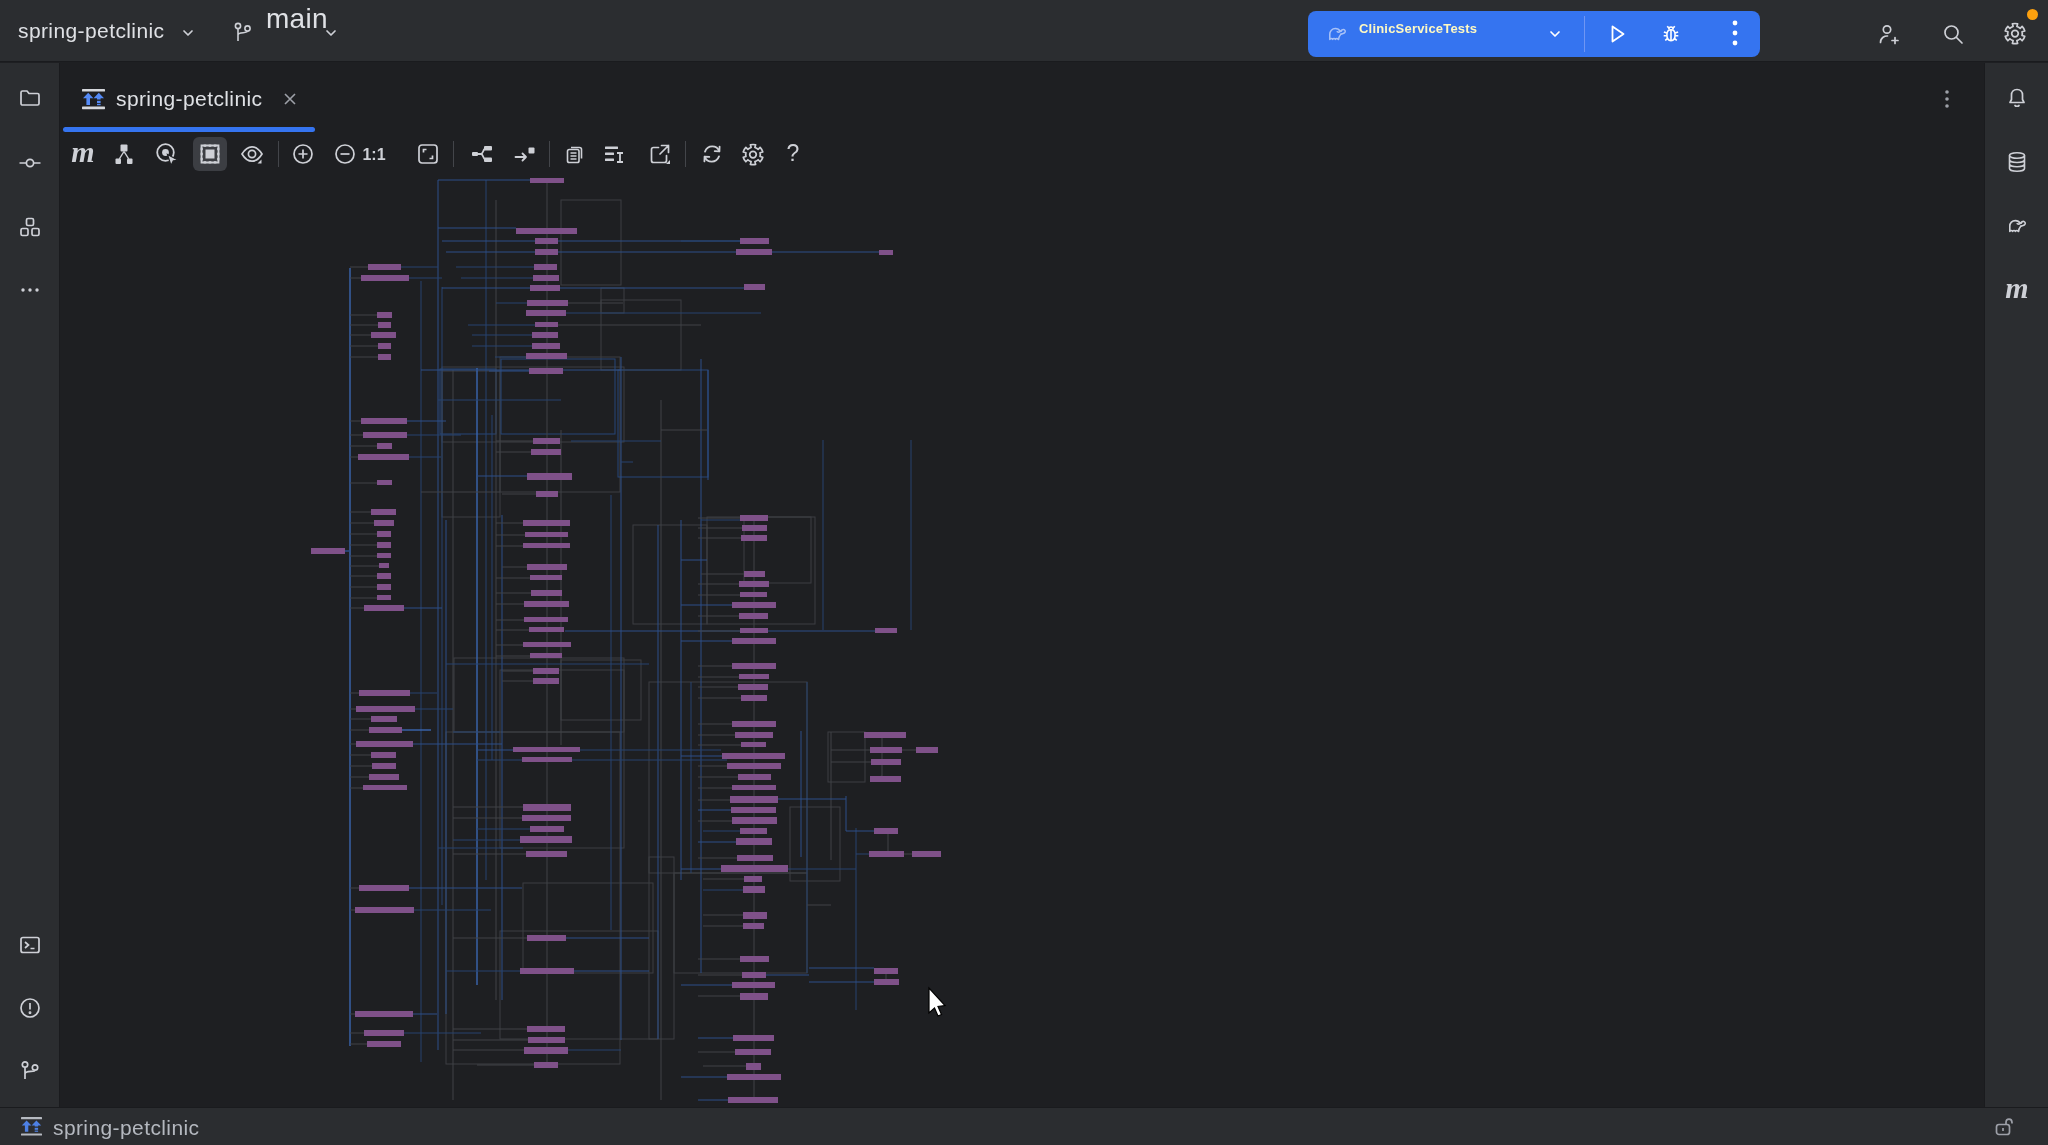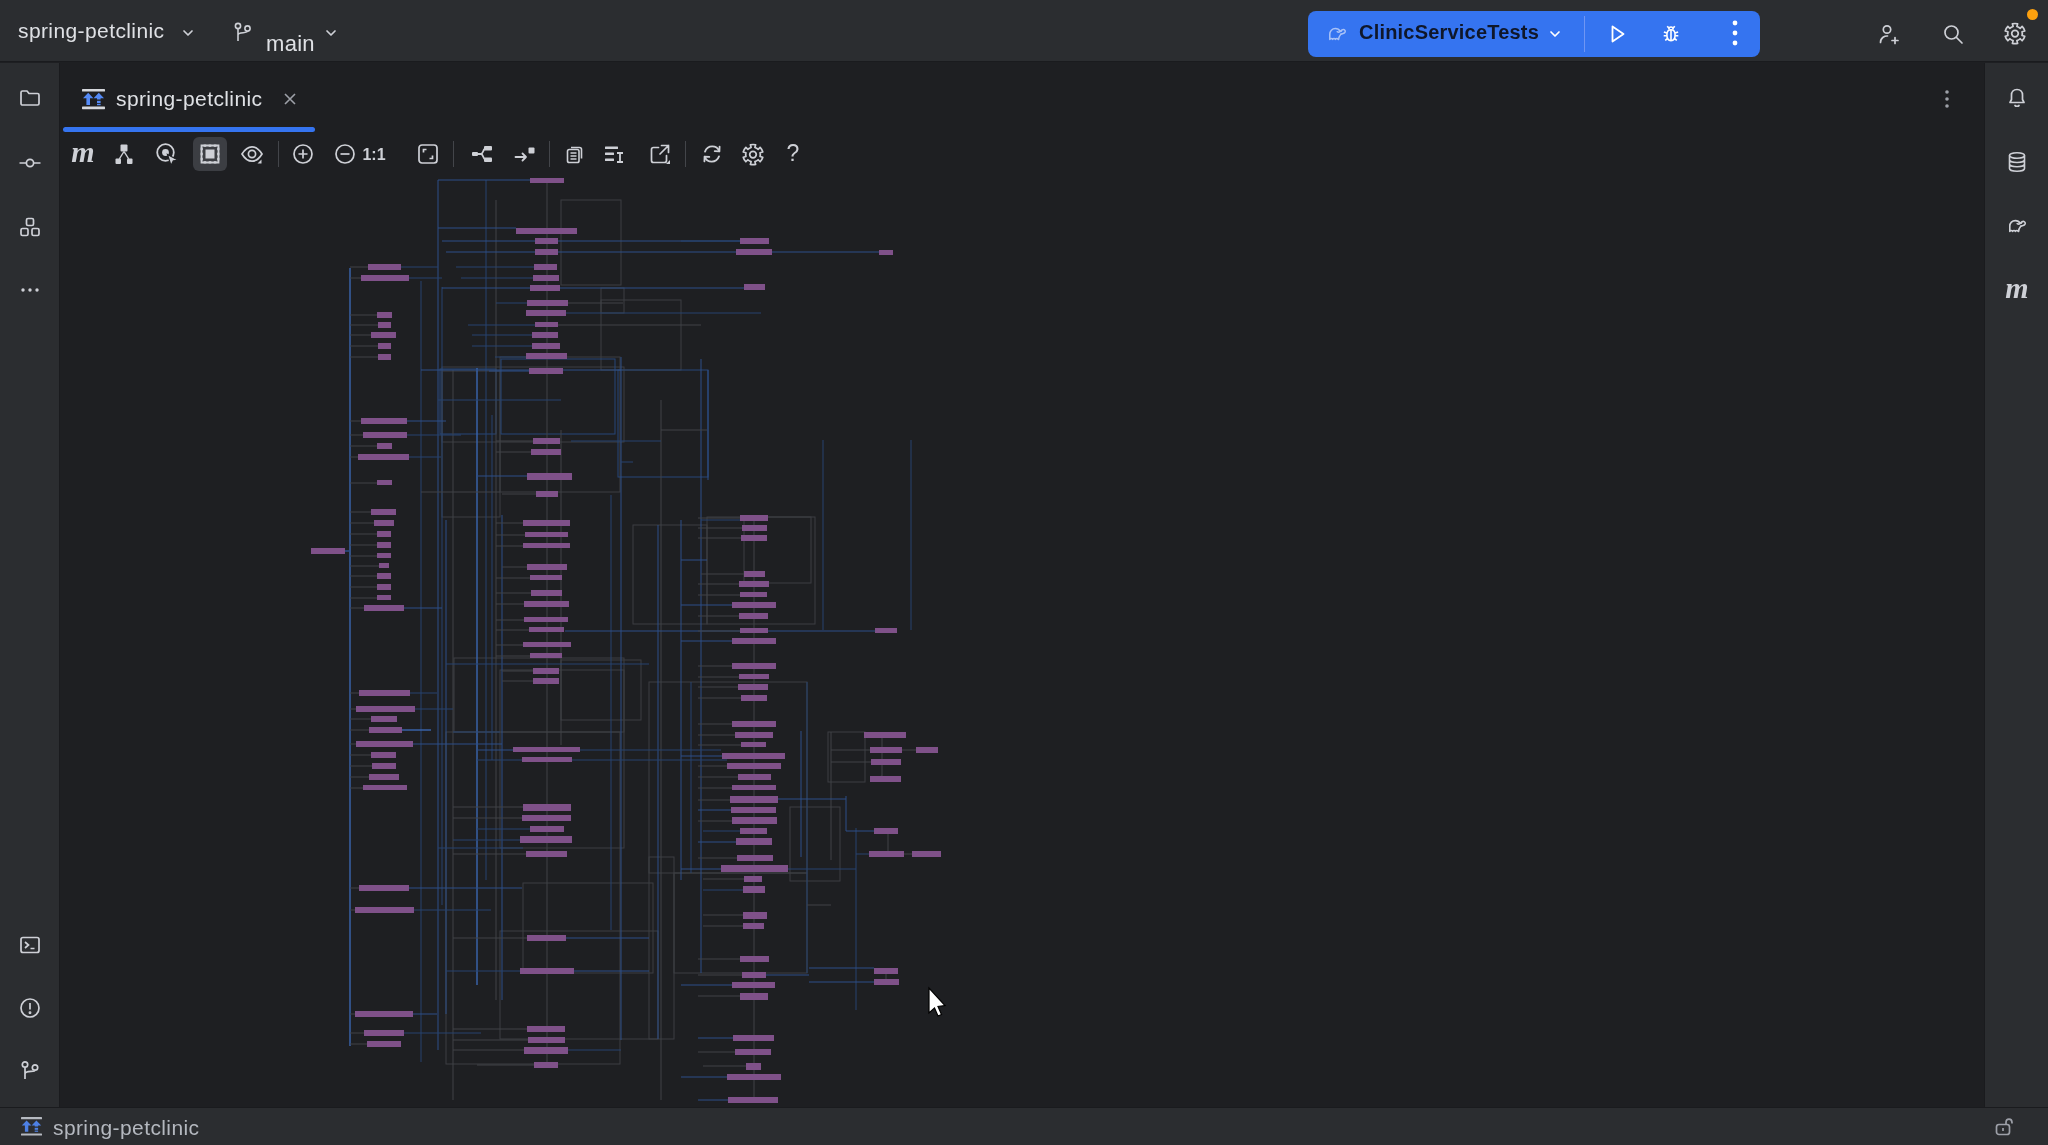--- a/index.html
+++ b/index.html
@@ -29,34 +29,34 @@
   <span class="abs" style="left:180px;top:25px"><svg width="16" height="16" viewBox="0 0 16 16" style="">
         <path d="M4 6 L8 10 L12 6" fill="none" stroke="#ced0d6" stroke-width="1.7" stroke-linecap="round" stroke-linejoin="round"></path>
       </svg></span>
   <span class="abs" style="left:232px;top:21px"><svg width="22" height="24" viewBox="0 0 22 24" style="">
         <g fill="none" stroke="#ced0d6" stroke-width="1.6">
           <circle cx="6" cy="5" r="2.6"></circle>
           <circle cx="15.5" cy="7.5" r="2.6"></circle>
           <path d="M6 7.6 L6 20 M6 14 C6 10.5 15.5 12.8 15.5 10.1"></path>
         </g>
       </svg></span>
-  <span class="abs" style="left:266px;top:31px;color:#dfe1e5;font-size:22px;letter-spacing:0.3px">main</span>
+  <span class="abs" style="left:266px;top:3px;color:#dfe1e5;font-size:28px;letter-spacing:0.3px">main</span>
   <span class="abs" style="left:323px;top:25px"><svg width="16" height="16" viewBox="0 0 16 16" style="">
         <path d="M4 6 L8 10 L12 6" fill="none" stroke="#ced0d6" stroke-width="1.7" stroke-linecap="round" stroke-linejoin="round"></path>
       </svg></span>
 
   <div class="abs" style="left:1308px;top:11px;width:452px;height:46px;background:#3574f0;border-radius:8px">
     <span class="abs" style="left:17px;top:11px;opacity:0.75"><svg width="24" height="24" viewBox="0 0 24 24" style="">
           <g fill="none" stroke="#cfdcfa" stroke-width="1.5" stroke-linecap="round" stroke-linejoin="round">
             <path d="M15.1 9.4 C14.2 7.6 12.4 6.6 10.3 6.6 C7.2 6.6 4.8 9 4.8 12.1 L4.8 17.4 M4.8 17.4 C5.6 16.2 6.8 16.2 7.6 17.4 C8.4 16.2 9.6 16.2 10.4 17.4 C11.2 16.2 12.4 16.2 13.2 17.4 L13.6 17.4 C13.6 14.8 14.8 13.6 15.9 12.2"></path>
             <path d="M15.1 9.4 C16.3 8.2 17.8 6.9 19.2 7.6 C20.5 8.3 20.6 10 19.5 10.9 C18.4 11.8 16.8 11.6 15.9 12.2 M15.1 9.4 C14.4 10.1 13.1 10.3 12.2 9.7"></path>
             <circle cx="16.4" cy="9.1" r="0.8" fill="#cfdcfa" stroke="none"></circle>
           </g>
         </svg></span>
-    <span class="abs" style="left:51px;top:10px;color:#0f172a;font-size:20px;font-weight:700;letter-spacing:0.2px">ClinicServiceTests</span>
+    <span class="abs" style="left:51px;top:10px;color:#fef9c3;font-size:13px;font-weight:700;letter-spacing:0.2px">ClinicServiceTests</span>
     <span class="abs" style="left:1545px;top:25px"></span>
     <span class="abs" style="left:239px;top:15px"><svg width="16" height="16" viewBox="0 0 16 16" style="">
           <path d="M4 6 L8 10 L12 6" fill="none" stroke="#ffffff" stroke-width="1.7" stroke-linecap="round" stroke-linejoin="round"></path>
         </svg></span>
     <div class="abs" style="left:276px;top:5px;width:1px;height:36px;background:#6f96f4"></div>
     <span class="abs" style="left:297px;top:11px"><svg width="24" height="24" viewBox="0 0 24 24" style="">
           <path d="M7.5 4.5 L18.5 12 L7.5 19.5 Z" fill="none" stroke="#fff" stroke-width="1.8" stroke-linejoin="round"></path>
         </svg></span>
     <span class="abs" style="left:351px;top:11px"><svg width="24" height="24" viewBox="0 0 24 24" style="">
           <g fill="none" stroke="#fff" stroke-width="1.6">

